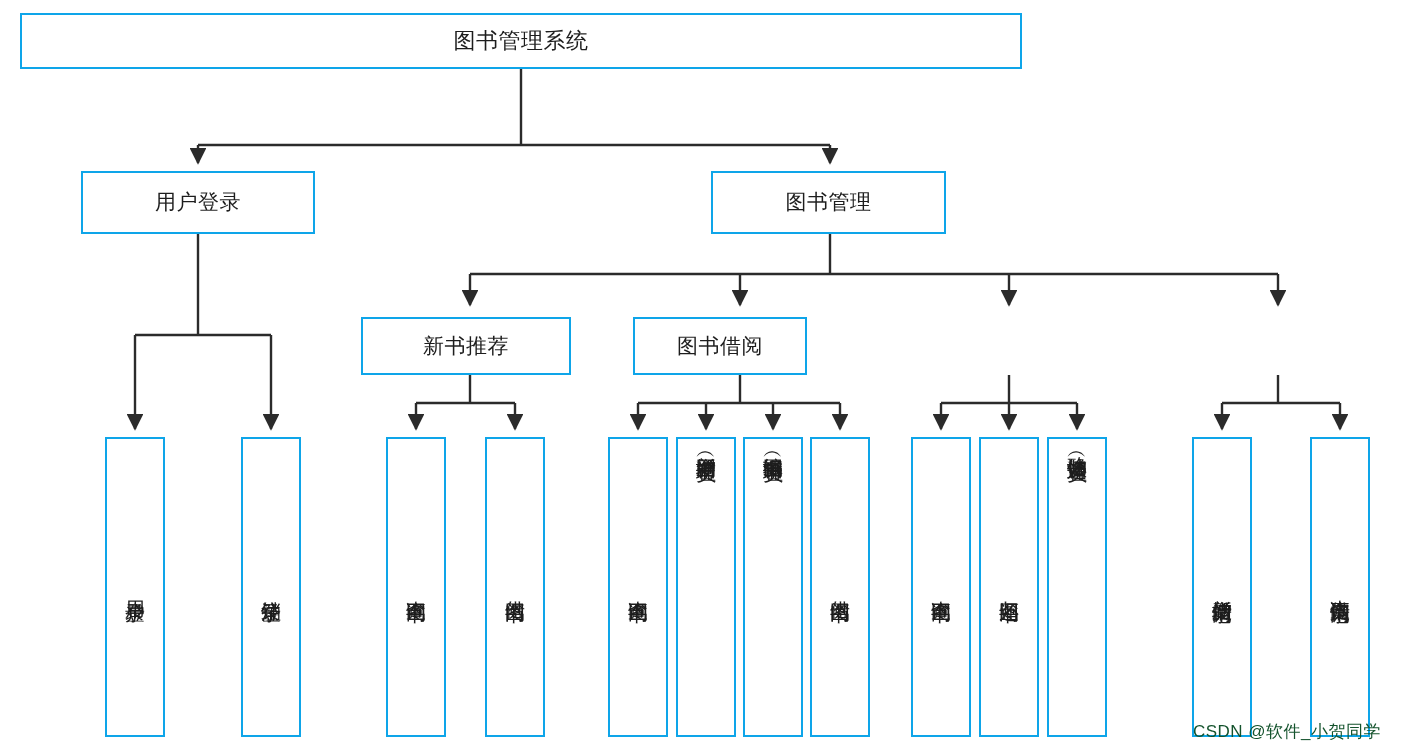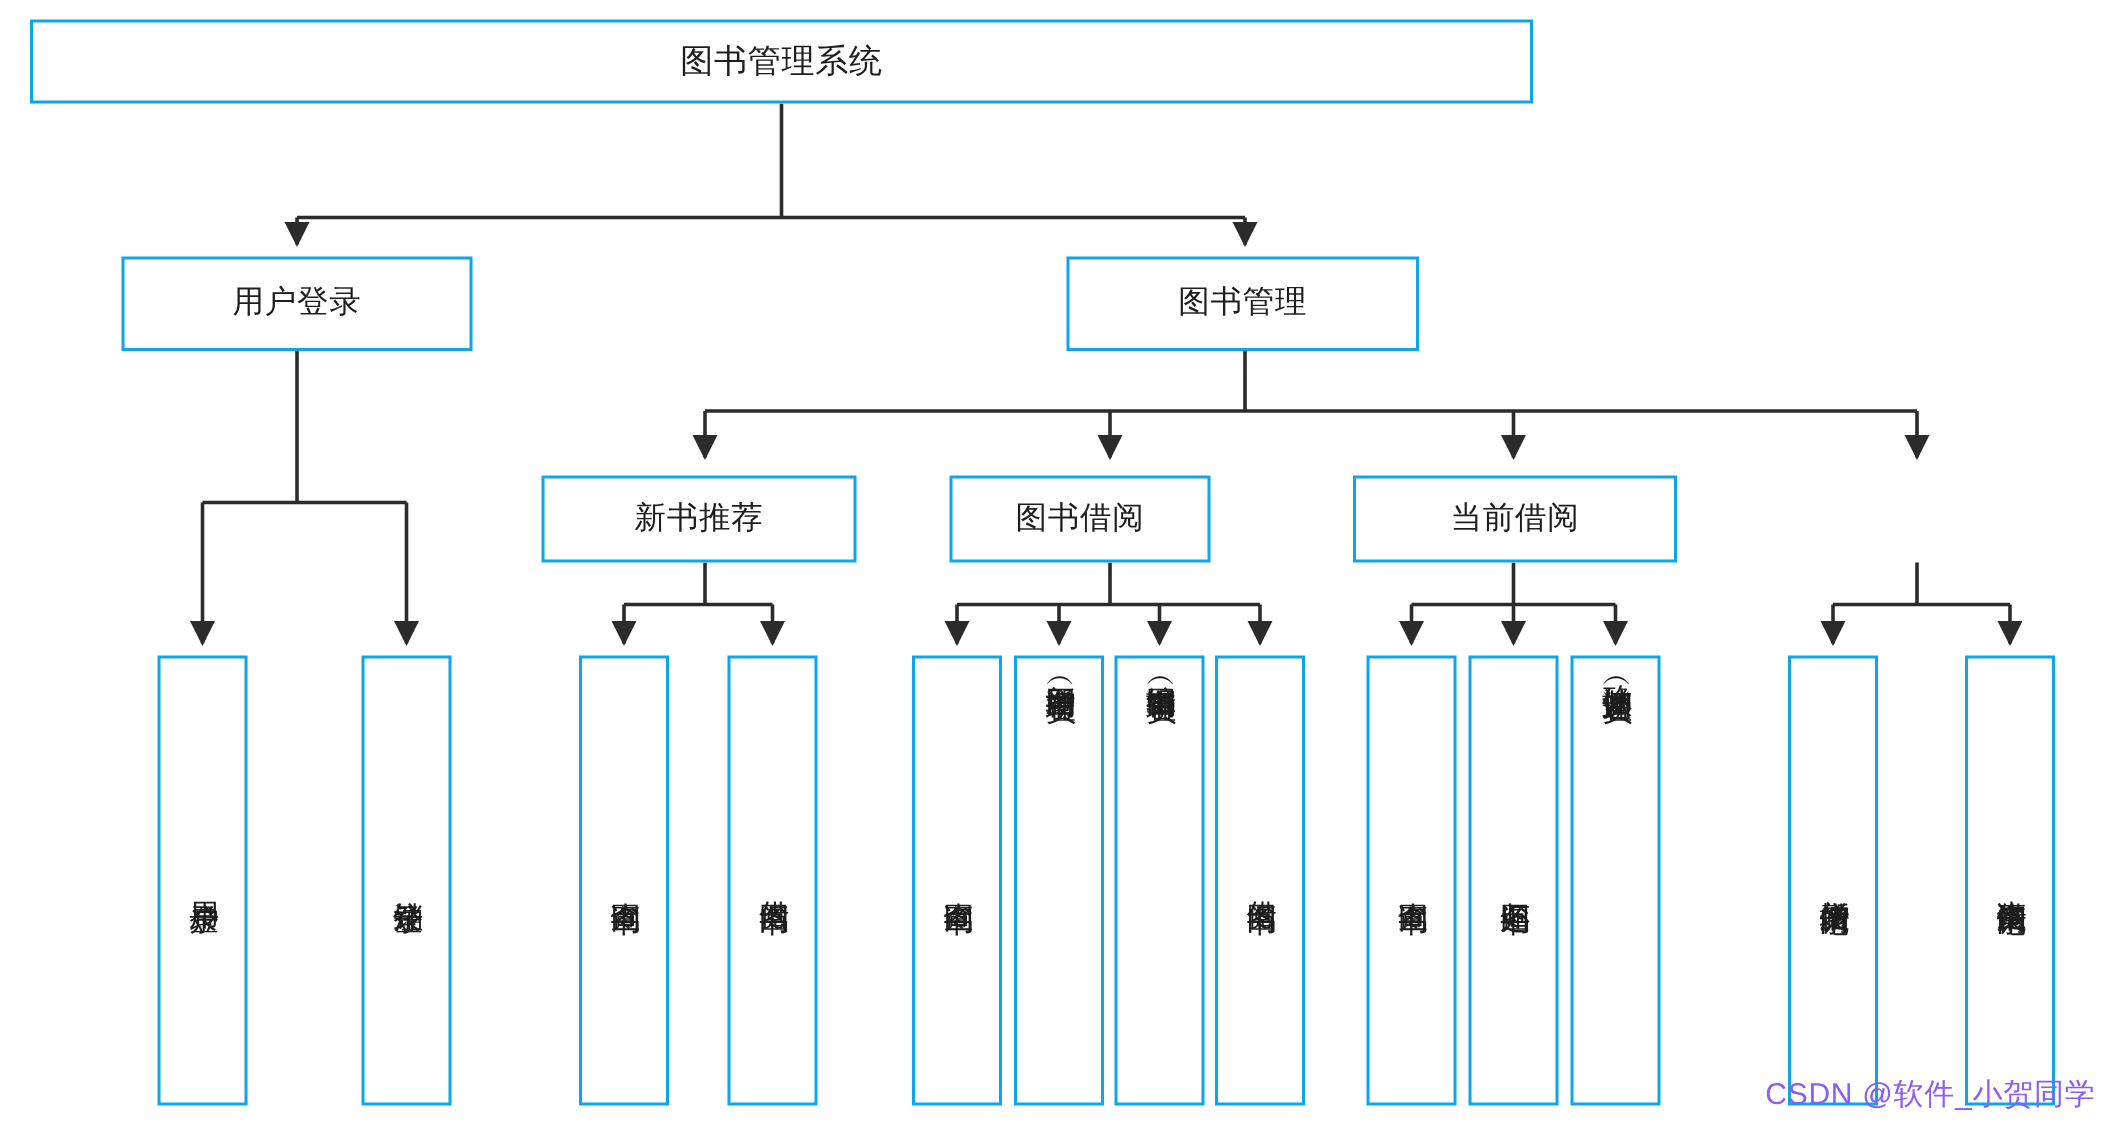--- a/index.html
+++ b/index.html
@@ -55,24 +55,24 @@
   .node.leaf .label {
     writing-mode: vertical-rl;
     text-orientation: upright;
     font-size: 20px;
     line-height: 1.06;
     letter-spacing: 1px;
     white-space: nowrap;
   }
   #watermark {
     position: absolute;
-    right: 8px;
+    right: 24px;
     bottom: 4px;
-    font-size: 20px;
-    color: #8b5cf6;
+    font-size: 17px;
+    color: #14532d;
     z-index: 5;
     white-space: nowrap;
     letter-spacing: 0.5px;
   }
 </style>
 </head>
 <body>
 
 <div id="canvas">
 
@@ -136,23 +136,20 @@
   <div class="node" style="left:711px; top:171px; width:235px; height:63px;text-align:right;">
     <span class="label">图书管理</span>
   </div>
 
   <div class="node" style="left:361px; top:317px; width:210px; height:58px;">
     <span class="label">新书推荐</span>
   </div>
   <div class="node" style="left:633px; top:317px; width:174px; height:58px;">
     <span class="label">图书借阅</span>
   </div>
-  <div class="node" style="left:902px; top:317px; width:216px; height:58px;">
-    <span class="label">当前借阅</span>
-  </div>
 
   <div class="node leaf centered" style="left:105px; top:437px; width:60px; height:300px;">
     <span class="label">用户登录</span>
   </div>
   <div class="node leaf centered" style="left:241px; top:437px; width:60px; height:300px;">
     <span class="label">注销登录</span>
   </div>
 
   <div class="node leaf centered" style="left:386px; top:437px; width:60px; height:300px;">
     <span class="label">查询图书</span>

